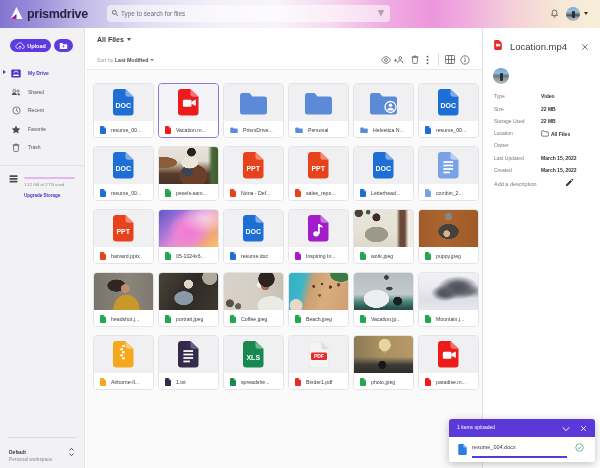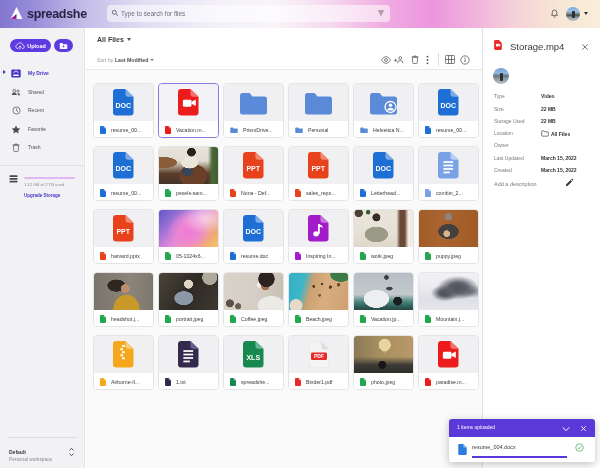--- a/index.html
+++ b/index.html
@@ -68,21 +68,21 @@
   <svg id="logo" width="15" height="15" viewBox="0 0 15 15">
     <path d="M7.5 1 L13.5 13 L1.5 13 Z" fill="#fbfaff"></path>
     <path d="M7.5 8 L7.5 13 L1.5 13 Z" fill="url(#lg)"></path>
     <defs>
           <linearGradient id="lg" x1="0" y1="1" x2="1" y2="0">
       <stop offset="0" stop-color="#e0245c"></stop>
             <stop offset="1" stop-color="#4b1bd0"></stop>
     </linearGradient>
         </defs>
   </svg>
-  <div id="logotext">spreadshe</div>
+  <div id="logotext">prismdrive</div>
   <div id="search">
     <svg width="8" height="8" viewBox="0 0 24 24" style="position:absolute;left:4px;top:4px">
       <circle cx="10" cy="10" r="6" fill="none" stroke="#5a5a64" stroke-width="2.5"></circle>
       <line x1="15" y1="15" x2="21" y2="21" stroke="#5a5a64" stroke-width="2.5"></line>
     </svg>
     <div class="ph">Type to search for files</div>
     <svg width="8" height="8" viewBox="0 0 24 24" style="position:absolute;right:5px;top:4px">
       <path d="M4 6 h16 M7 12 h10 M10 18 h4" stroke="#444" stroke-width="2.5" fill="none"></path>
     </svg>
   </div>
@@ -688,21 +688,21 @@
         </div>
       </div>
 </div>
 
 <div id="panel" style="position:absolute;left:482px;top:28px;width:118px;height:440px;background:#fff;border-left:1px solid #e2e2e4;">
   <svg width="8" height="10" viewBox="0 0 20 26" style="position:absolute;left:11px;top:12px">
     <path d="M3 0 h9 l8 8 v15 a3 3 0 0 1 -3 3 H3 a3 3 0 0 1 -3 -3 V3 a3 3 0 0 1 3 -3 z" fill="#e62b28"></path>
     <rect x="5" y="10" width="7" height="7" rx="1" fill="#fff"></rect>
         <path d="M12 12 l4 -2 v7 l-4 -2 z" fill="#fff"></path>
   </svg>
-  <div style="position:absolute;left:27px;top:13px;font-size:9.5px;color:#3a3a42;">Storage.mp4</div>
+  <div style="position:absolute;left:27px;top:13px;font-size:9.5px;color:#3a3a42;">Location.mp4</div>
   <svg width="8" height="8" viewBox="0 0 24 24" style="position:absolute;left:98px;top:15px">
     <path d="M4 4 L20 20 M20 4 L4 20" stroke="#555" stroke-width="2.4"></path>
   </svg>
   <div style="position:absolute;left:10px;top:40px;width:16px;height:16px;border-radius:50%;overflow:hidden;background:linear-gradient(180deg,#6fa3d8 0%,#93bade 32%,#67767a 50%,#8d989e 66%,#b9c2c6 100%);">
     <div style="position:absolute;left:6.5px;top:5px;width:3.5px;height:8px;background:#2a3034;border-radius:1px;"></div>
   </div>
   <div class="prow" style="top:65px">
         <span class="pl">Type</span>
         <span class="pv">Video</span>
       </div>

